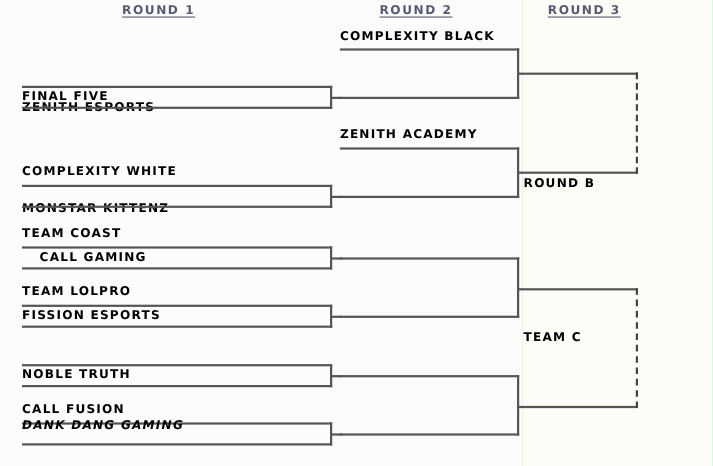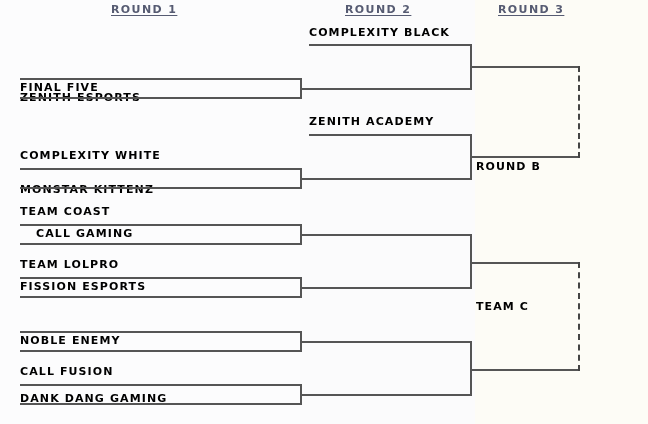--- a/index.html
+++ b/index.html
@@ -113,28 +113,28 @@
   <div class="hline" style="left:300px; top:234px; width:11px;"></div>
 
   <div class="team-label lbl-center" style="left:20px; top:258px; width:282px;">TEAM LOLPRO</div>
   <div class="hline" style="left:20px; top:277px; width:282px;"></div>
   <div class="team-label lbl-center" style="left:20px; top:280px; width:282px;">FISSION ESPORTS</div>
   <div class="hline" style="left:20px; top:296px; width:282px;"></div>
   <div class="vline" style="left:300px; top:277px; height:21px;"></div>
   <div class="hline" style="left:300px; top:287px; width:11px;"></div>
 
   <div class="hline" style="left:20px; top:331px; width:282px;"></div>
-  <div class="team-label lbl-center" style="left:20px; top:334px; width:282px;">NOBLE ENEMY</div>
+  <div class="team-label lbl-center" style="left:20px; top:334px; width:282px;">NOBLE TRUTH</div>
   <div class="hline" style="left:20px; top:350px; width:282px;"></div>
   <div class="vline" style="left:300px; top:331px; height:21px;"></div>
   <div class="hline" style="left:300px; top:341px; width:11px;"></div>
 
   <div class="team-label lbl-center" style="left:20px; top:365px; width:282px;">CALL FUSION</div>
   <div class="hline" style="left:20px; top:384px; width:282px;"></div>
-  <div class="team-label lbl-center" style="left:20px; top:392px; width:282px;">DANK DANG GAMING</div>
+  <div class="team-label lbl-center" style="left:20px; top:380px; width:282px;font-style:italic;">DANK DANG GAMING</div>
   <div class="hline" style="left:20px; top:403px; width:282px;"></div>
   <div class="vline" style="left:300px; top:384px; height:21px;"></div>
   <div class="hline" style="left:300px; top:394px; width:11px;"></div>
 
   <div class="team-label lbl-center" style="left:309px; top:26px; width:163px;">COMPLEXITY BLACK</div>
   <div class="hline" style="left:309px; top:44px; width:163px;"></div>
   <div class="hline" style="left:309px; top:88px; width:163px;"></div>
   <div class="vline" style="left:470px; top:44px; height:46px;"></div>
 
   <div class="team-label lbl-center" style="left:309px; top:115px; width:163px;">ZENITH ACADEMY</div>

